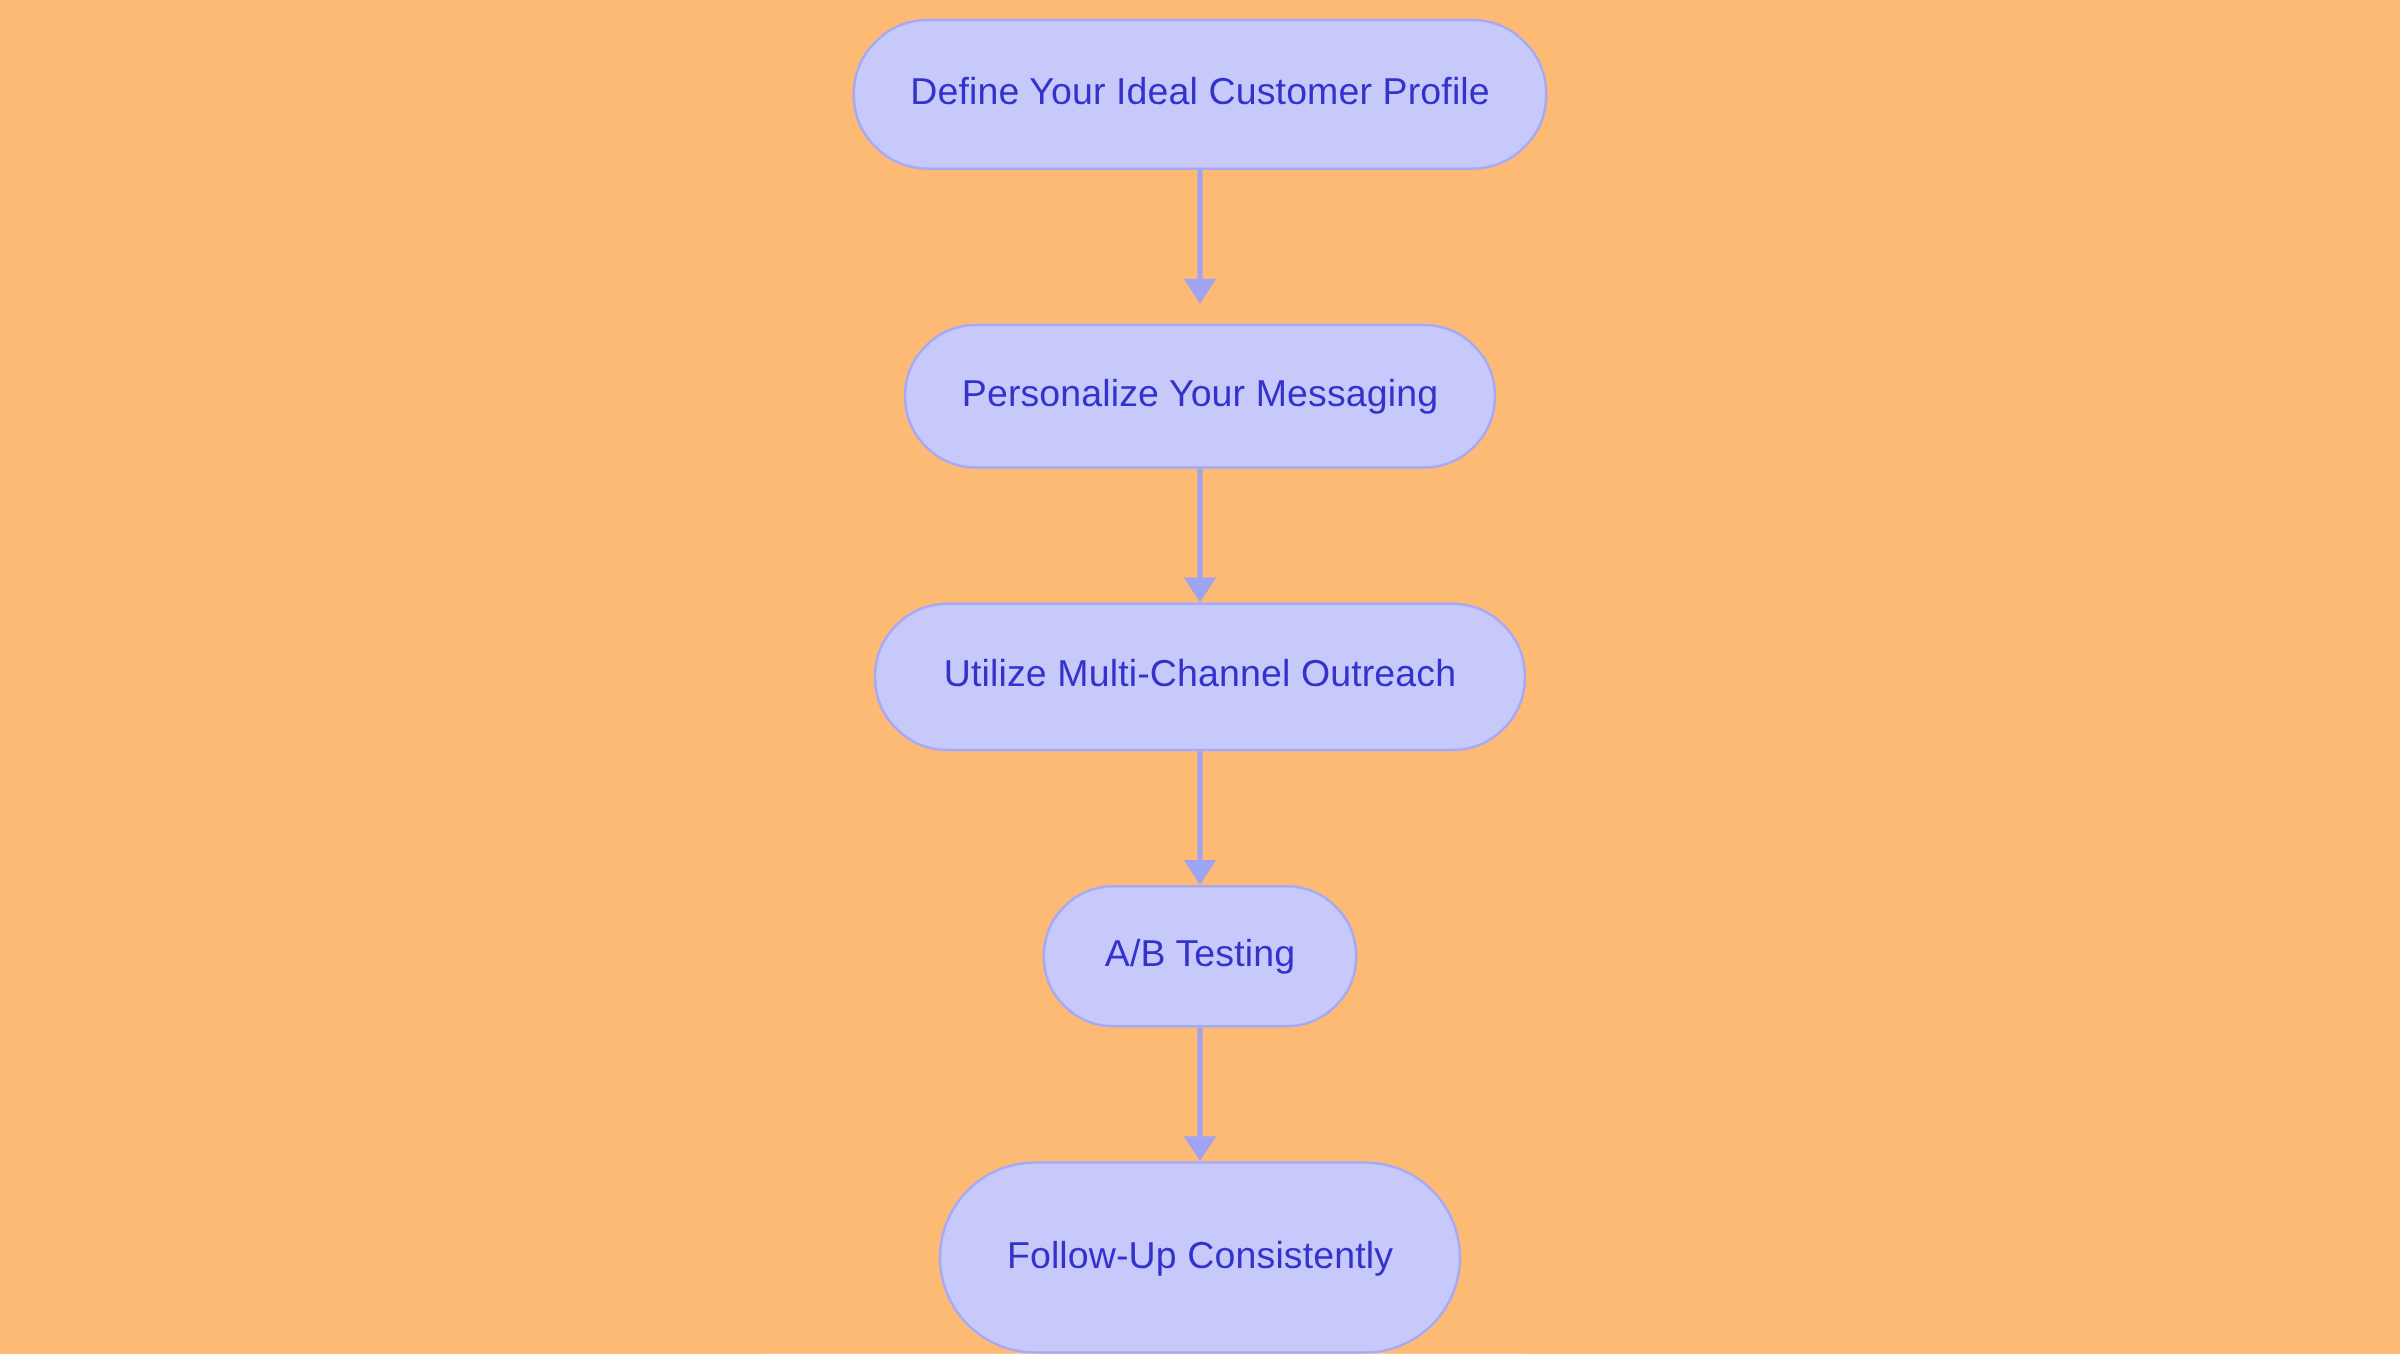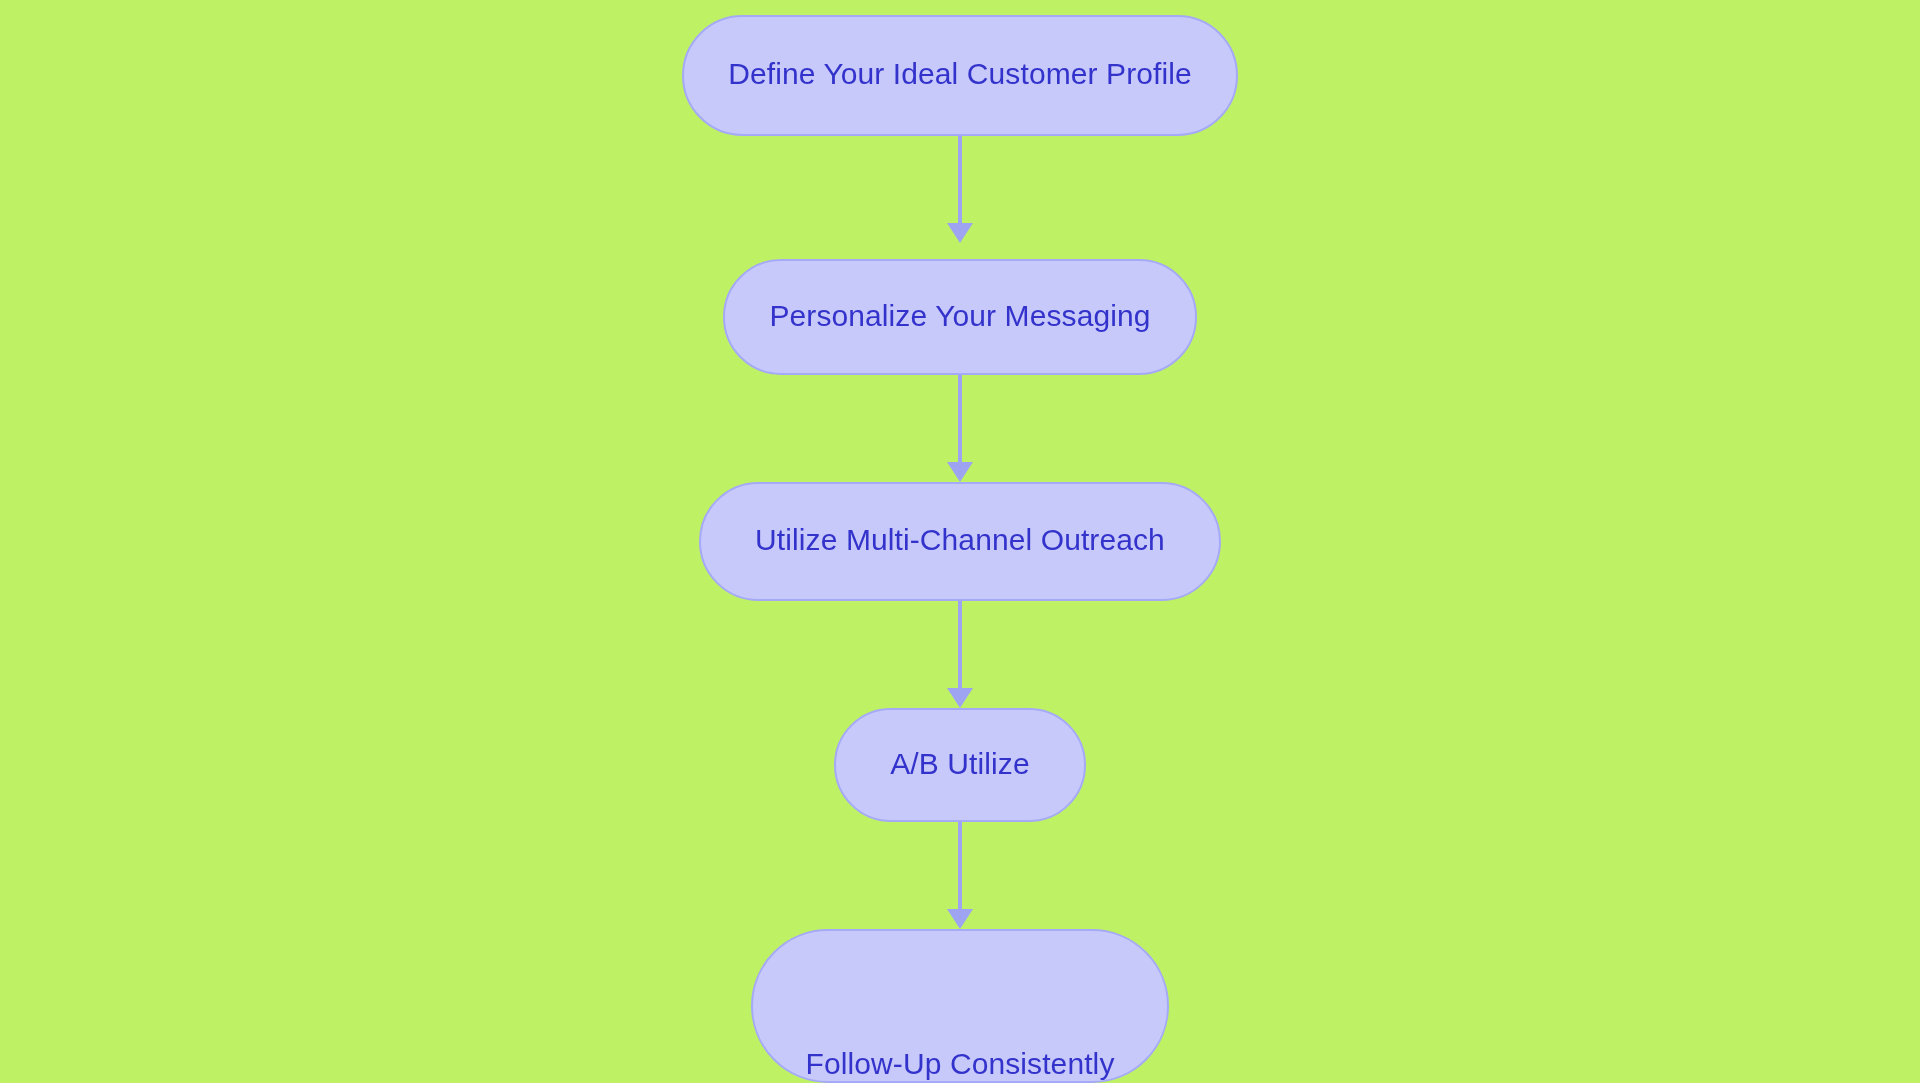--- a/index.html
+++ b/index.html
@@ -12,21 +12,21 @@
     width: 1920px;
     height: 1083px;
     font-family: "Liberation Sans", sans-serif;
     overflow: hidden;
   }
 
   #flow-root {
     position: relative;
     width: 1920px;
     height: 1083px;
-    background: #bef264;
+    background: #fdba74;
   }
 
   .flow-column {
     position: absolute;
     left: 0;
     top: 0;
     width: 1920px;
     height: 1083px;
     display: flex;
     flex-direction: column;
@@ -55,21 +55,21 @@
   .node-label {
     display: block;
     padding: 0 0 2px 0;
   }
 
   
   .node.n0 { width: 556px; height: 124px; }
   .node.n1 { width: 474px; height: 120px; margin-top: 16px; }
   .node.n2 { width: 522px; height: 122px; }
   .node.n3 { width: 252px; height: 118px; }
-  .node.n4 { width: 418px; height: 158px; align-items: flex-end; }
+  .node.n4 { width: 418px; height: 158px; }
 
   
   .connector {
     position: relative;
     width: 30px;
     display: flex;
     flex-direction: column;
     align-items: center;
     justify-content: flex-start;
   }
@@ -124,21 +124,21 @@
     <div class="node n2">
       <span class="node-label">Utilize Multi-Channel Outreach</span>
     </div>
 
     <div class="connector c2">
       <div class="stem"></div>
       <div class="head"></div>
     </div>
 
     <div class="node n3">
-      <span class="node-label">A/B Utilize</span>
+      <span class="node-label">A/B Testing</span>
     </div>
 
     <div class="connector c3">
       <div class="stem"></div>
       <div class="head"></div>
     </div>
 
     <div class="node n4">
       <span class="node-label">Follow-Up Consistently</span>
     </div>

